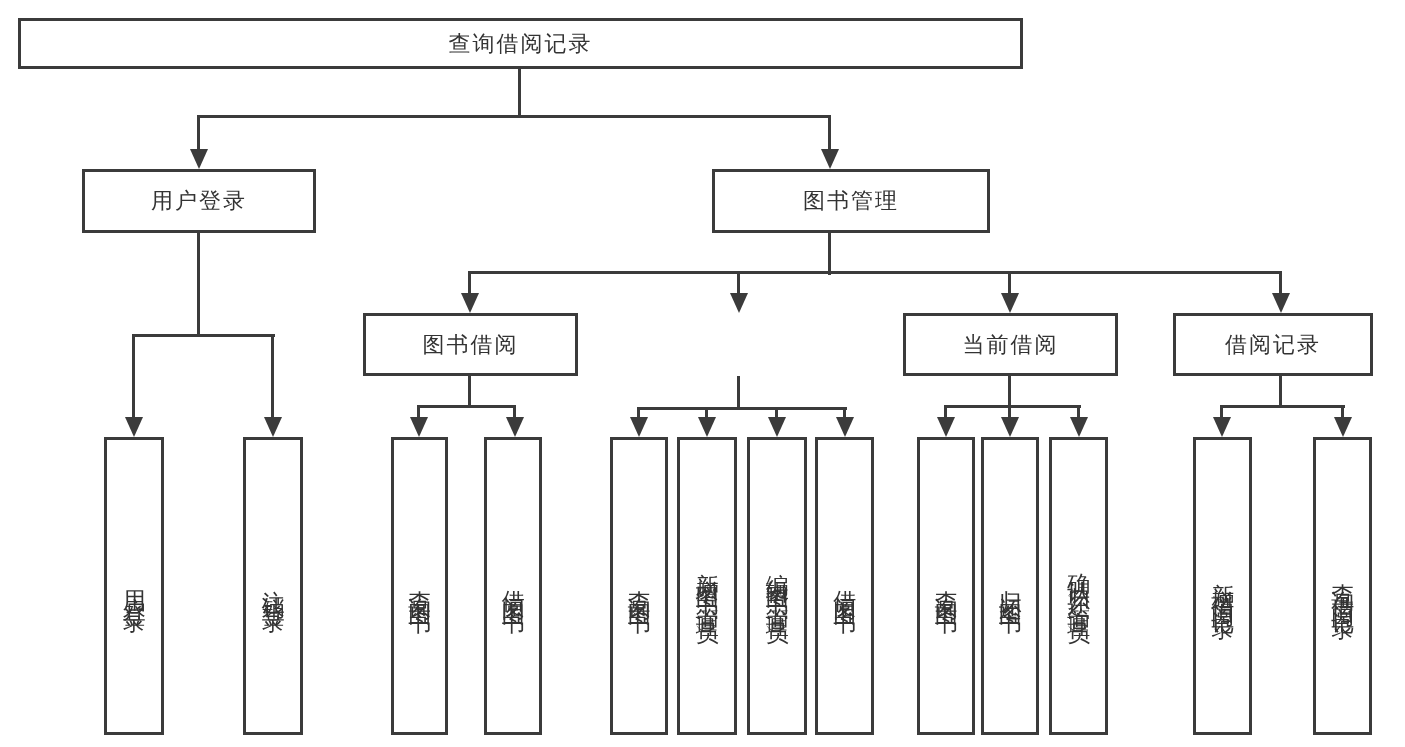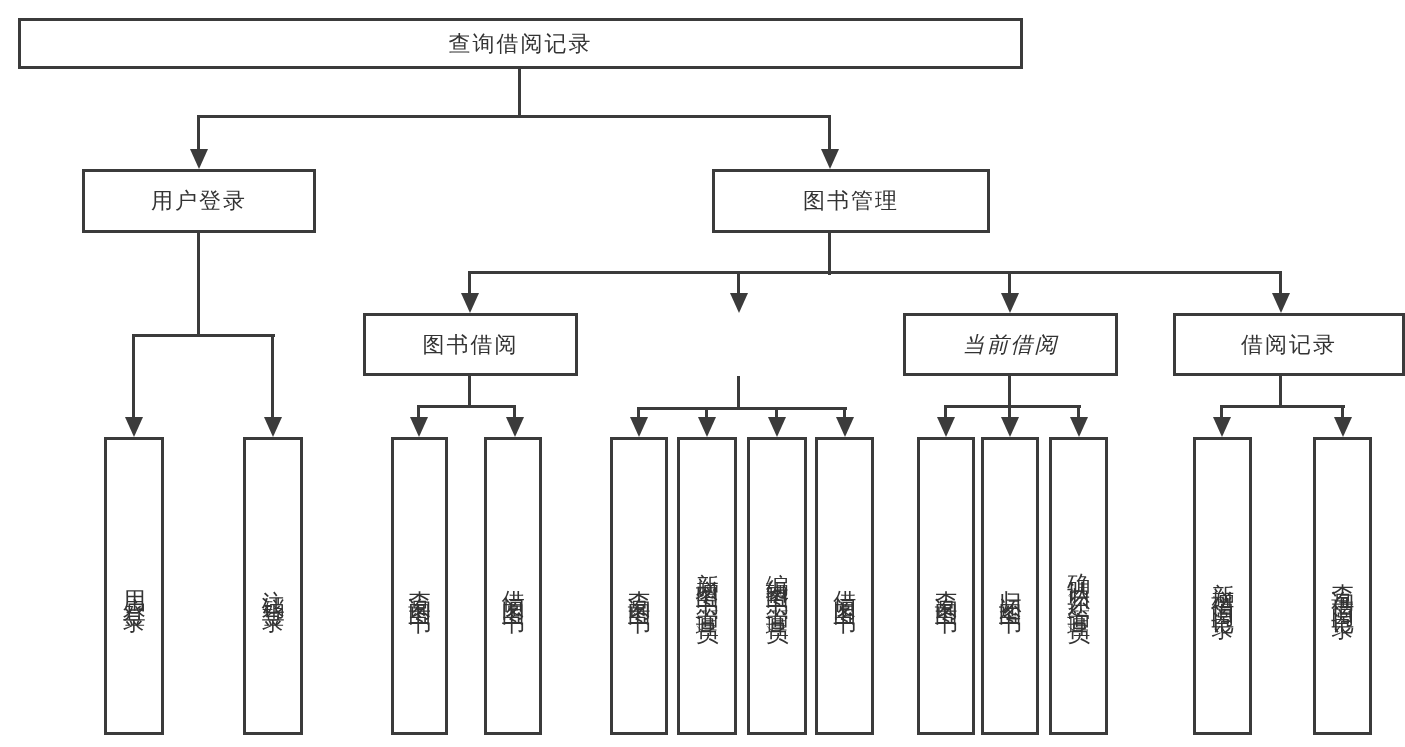--- a/index.html
+++ b/index.html
@@ -76,23 +76,23 @@
 
   <div class="box hbox" style="left:18px; top:18px; width:1005px; height:51px;">查询借阅记录</div>
 
   <div class="box hbox" style="left:82px; top:169px; width:234px; height:64px;">用户登录</div>
 
   <div class="box hbox" style="left:712px; top:169px; width:278px; height:64px;">图书管理</div>
 
   <div class="box hbox" style="left:363px; top:313px; width:215px; height:63px;">图书借阅</div>
 
 
-  <div class="box hbox" style="left:903px; top:313px; width:215px; height:63px;font-style:italic;">当前借阅</div>
+  <div class="box hbox" style="left:903px; top:313px; width:215px; height:63px;">当前借阅</div>
 
-  <div class="box hbox" style="left:1173px; top:313px; width:232px; height:63px;">借阅记录</div>
+  <div class="box hbox" style="left:1173px; top:313px; width:200px; height:63px;">借阅记录</div>
 
   <div class="box vbox" style="left:104px; top:437px; width:60px; height:298px;">用户登录</div>
   <div class="box vbox" style="left:243px; top:437px; width:60px; height:298px;">注销登录</div>
 
   <div class="box vbox" style="left:391px; top:437px; width:57px; height:298px;">查询图书</div>
   <div class="box vbox" style="left:484px; top:437px; width:58px; height:298px;">借阅图书</div>
 
   <div class="box vbox" style="left:610px; top:437px; width:58px; height:298px;">查询图书</div>
   <div class="box vbox" style="left:677px; top:437px; width:60px; height:298px;">新增图书（管理员）</div>
   <div class="box vbox" style="left:747px; top:437px; width:60px; height:298px;">编辑图书（管理员）</div>

